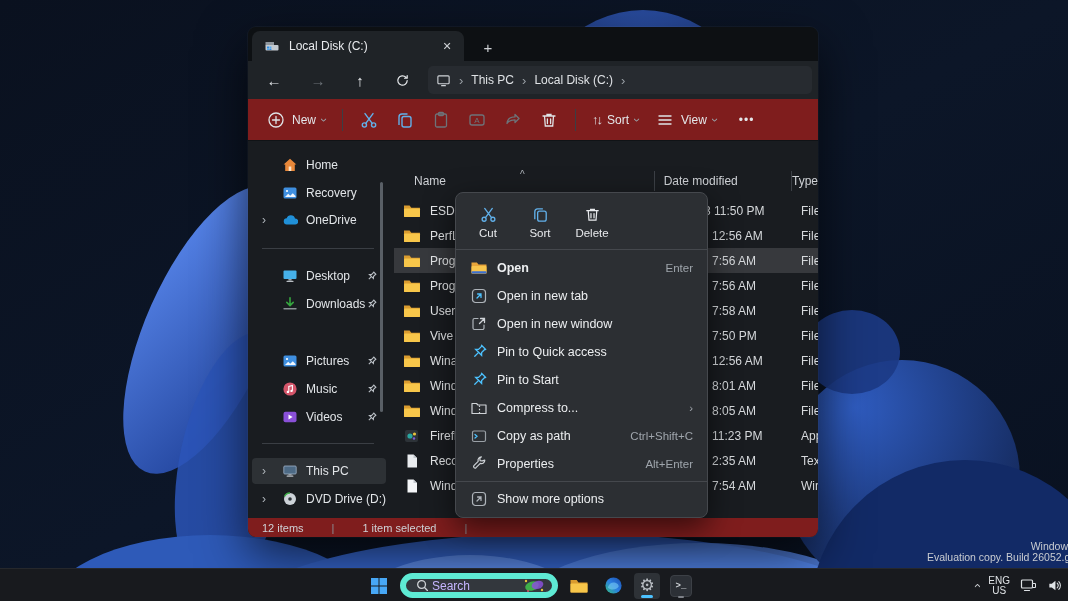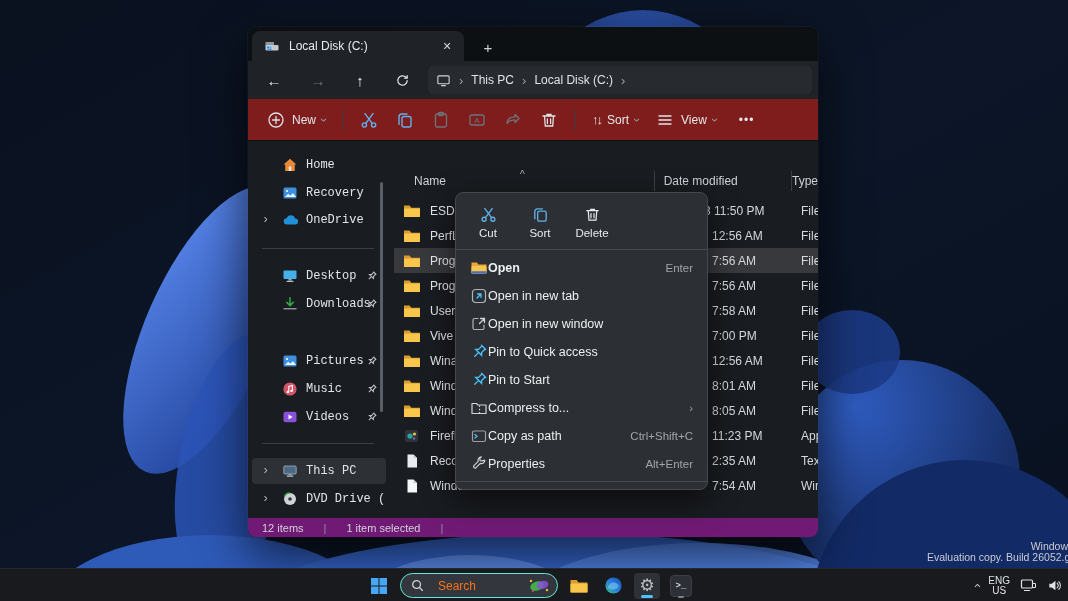--- a/index.html
+++ b/index.html
@@ -42,21 +42,21 @@
     padding:5px 8px; border-radius:4px; }
   .tdiv { width:1px; height:22px; background:#3a3e44; margin:0 8px; }
   .icon20 { width:20px; height:20px; display:block; }
   .caret { display:inline-block; transform:rotate(90deg); color:#9aa0a6; font-size:12px; }
   .more-dots { color:#e4e7ea; letter-spacing:1px; font-size:12px; }
   .sort-glyph { font-size:13px; color:#dfe3e6; letter-spacing:-2px; }
 
   .body { position:absolute; left:0; top:115px; width:100%; height:376px; display:flex; }
 
   
-  .sidebar { position:relative; width:146px; height:100%; flex:0 0 auto;font-family:Liberation Mono, monospace; }
+  .sidebar { position:relative; width:146px; height:100%; flex:0 0 auto; }
   .side-item { position:absolute; left:4px; width:134px; height:26px; display:flex;
     align-items:center; color:#e2e5e8; font-size:12px; border-radius:4px; padding-left:30px; }
   .side-item .sicon { position:absolute; left:30px; width:16px; height:16px; }
   .side-item .slabel { margin-left:24px; white-space:nowrap; overflow:hidden; }
   .side-item .chev { position:absolute; left:10px; color:#aeb4ba; font-size:12px; }
   .side-item .pin { position:absolute; right:8px; width:12px; height:12px; }
   .side-item.selected { background:#2d3135; }
   .side-sep { position:absolute; left:14px; width:112px; height:1px; background:#3a3e44; }
   .side-scroll { position:absolute; left:132px; top:40px; width:3px; height:230px;
     background:#595f66; border-radius:2px; }
@@ -74,53 +74,53 @@
   .rows { position:absolute; left:0; top:56px; width:424px; }
   .frow { display:flex; height:25px; align-items:center; color:#e6e8ea; font-size:12px; }
   .frow.selected { background:#37393d; }
   .c-name { width:261px; display:flex; align-items:center; gap:9px; padding-left:9px;
     white-space:nowrap; overflow:hidden; }
   .c-name .ficon { width:18px; height:16px; flex:0 0 auto; }
   .c-date { width:138px; padding-left:9px; white-space:nowrap; overflow:hidden; color:#d6d9dc; }
   .frow.tail .c-date { padding-left:57px; }
   .c-type { flex:1; padding-left:8px; white-space:nowrap; overflow:hidden; color:#d6d9dc; }
 
-  .statusbar { position:absolute; left:0; bottom:0; width:100%; height:19px; background:#701a75;
-    display:flex; align-items:center; padding-left:14px; gap:20px; color:#cfd2d6; font-size:11px; }
+  .statusbar { position:absolute; left:0; bottom:0; width:100%; height:19px; background:#7f1d1d;
+    display:flex; align-items:center; padding-left:14px; gap:28px; color:#cfd2d6; font-size:11px; }
   .statusbar .pipe { color:#8a9096; }
 
   
   .ctxmenu { position:absolute; left:455px; top:192px; width:253px; background:#2c2f33;
     border:1px solid #45484d; border-radius:8px;
     box-shadow:0 10px 30px rgba(0,0,0,.6); padding:4px 0; z-index:50; color:#eceef0; }
   .qrow { display:flex; padding:4px 0 6px 6px; border-bottom:1px solid #45484d; }
   .qbtn { width:52px; display:flex; flex-direction:column; align-items:center; gap:3px;
     padding:4px 0; border-radius:4px; font-size:11.5px; color:#e8eaed; }
-  .mitem { height:28px; display:flex; align-items:center; padding:0 14px; font-size:12.5px; gap:0; }
+  .mitem { height:28px; display:flex; align-items:center; padding:0 14px; font-size:12.5px; gap:9px; }
   .mitem .micon { width:18px; height:18px; flex:0 0 auto; }
   .mitem .mlabel { flex:1; white-space:nowrap; }
   .mitem .mshort { color:#9fa5ac; font-size:11.5px; }
   .mitem.default .mlabel { font-weight:bold; }
   .msep { height:1px; background:#45484d; margin:3px 0; }
 
   
   .taskbar { position:absolute; left:0; top:568px; width:1068px; height:33px; background:#181a1e;
     border-top:1px solid #26282c; }
   .tb-center { position:absolute; left:366px; top:0; height:33px; display:flex;
     align-items:center; gap:8px; }
   .tb-ico { width:26px; height:26px; border-radius:4px; display:flex; align-items:center;
     justify-content:center; position:relative; }
   .tb-ico.active { background:#2e3237; }
   .tb-ico.active::after { content:""; position:absolute; bottom:1px; left:7px; width:12px;
     height:3px; border-radius:2px; background:#4cc2ff; }
   .tb-ico.running::after { content:""; position:absolute; bottom:1px; left:10px; width:6px;
     height:2px; border-radius:1px; background:#7d8188; }
   .searchpill { width:158px; height:25px; border-radius:13px; background:#33373d;
-    border:1px solid #5eead4; display:flex; align-items:center; padding:0 6px 0 10px; gap:14px;
-    color:#f97316; font-size:12px; }
+    border:6px solid #5eead4; display:flex; align-items:center; padding:0 6px 0 10px; gap:3px;
+    color:#c4b5fd; font-size:12px; }
   .searchpill .grow { flex:1; }
   .tray { position:absolute; right:6px; top:0; height:33px; display:flex; align-items:center; gap:10px;
     color:#dfe3e6; }
   .tray .chevup { display:inline-block; transform:rotate(-90deg); font-size:13px; color:#cfd2d6; }
   .lang { font-size:10px; line-height:10px; text-align:center; color:#dfe3e6; }
   .gear-glyph { font-size:17px; color:#b9bec4; line-height:1; }
   .term-box { width:22px; height:22px; border-radius:4px; background:#2c3036;
     border:1px solid #3c4046; color:#cfd3d7; font-size:9px; font-weight:bold;
     display:flex; align-items:center; justify-content:center; font-family:"Liberation Mono",monospace; }
 </style>
@@ -473,21 +473,21 @@
             <div class="c-type">File folder</div>
           </div>
           <div class="frow tail">
             <div class="c-name">
                 <svg class="ficon" viewBox="0 0 18 16">
                   <path d="M1 2.5h5.6l1.7 2.2H17V14H1z" fill="#d99b2f"></path>
                   <rect x="1" y="5.6" width="16" height="8.4" rx="1" fill="#f7c64a"></rect>
                 </svg>
                 <span>Vive</span>
               </div>
-            <div class="c-date">7:00 PM</div>
+            <div class="c-date">7:50 PM</div>
             <div class="c-type">File folder</div>
           </div>
           <div class="frow tail">
             <div class="c-name">
                 <svg class="ficon" viewBox="0 0 18 16">
                   <path d="M1 2.5h5.6l1.7 2.2H17V14H1z" fill="#d99b2f"></path>
                   <rect x="1" y="5.6" width="16" height="8.4" rx="1" fill="#f7c64a"></rect>
                 </svg>
                 <span>Winaero</span>
               </div>
@@ -659,20 +659,28 @@
       <span class="mshort">Ctrl+Shift+C</span>
     </div>
     <div class="mitem">
       <svg class="micon" viewBox="0 0 18 18">
         <path d="M14.8 5.2a3.4 3.4 0 0 1-4.5 3.2L6 12.7a1.5 1.5 0 0 1-2.1-2.1l4.3-4.3a3.4 3.4 0 0 1 3.2-4.5l-1.6 1.6.3 2.2 2.2.3z" fill="none" stroke="#cfd3d7" stroke-width="1.2" stroke-linejoin="round"></path>
       </svg>
       <span class="mlabel">Properties</span>
       <span class="mshort">Alt+Enter</span>
     </div>
     <div class="msep"></div>
+    <div class="mitem">
+      <svg class="micon" viewBox="0 0 18 18">
+        <rect x="2.5" y="2.5" width="13" height="13" rx="3" fill="none" stroke="#aeb4ba" stroke-width="1.2"></rect>
+        <path d="M7 11 11 7 M7.6 7H11v3.4" fill="none" stroke="#aeb4ba" stroke-width="1.3" stroke-linecap="round"></path>
+      </svg>
+      <span class="mlabel">Show more options</span>
+      <span class="mshort"></span>
+    </div>
   </div>
 
   <div class="taskbar">
     <div class="tb-center">
       <div class="tb-ico">
         <svg width="18" height="18" viewBox="0 0 18 18">
           <rect x="1" y="1" width="7.5" height="7.5" fill="#47a7f5"></rect>
             <rect x="9.5" y="1" width="7.5" height="7.5" fill="#47a7f5"></rect>
           <rect x="1" y="9.5" width="7.5" height="7.5" fill="#47a7f5"></rect>
             <rect x="9.5" y="9.5" width="7.5" height="7.5" fill="#47a7f5"></rect>

